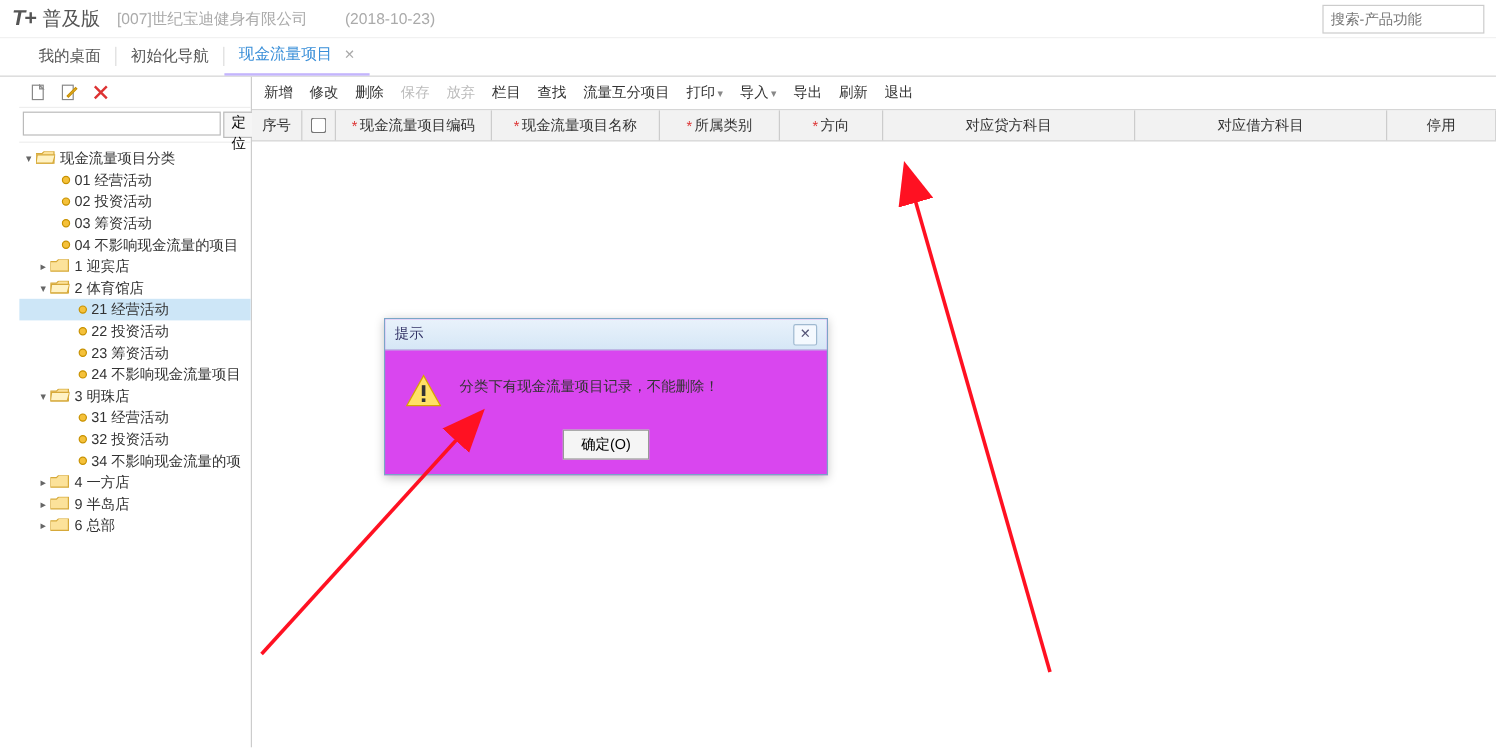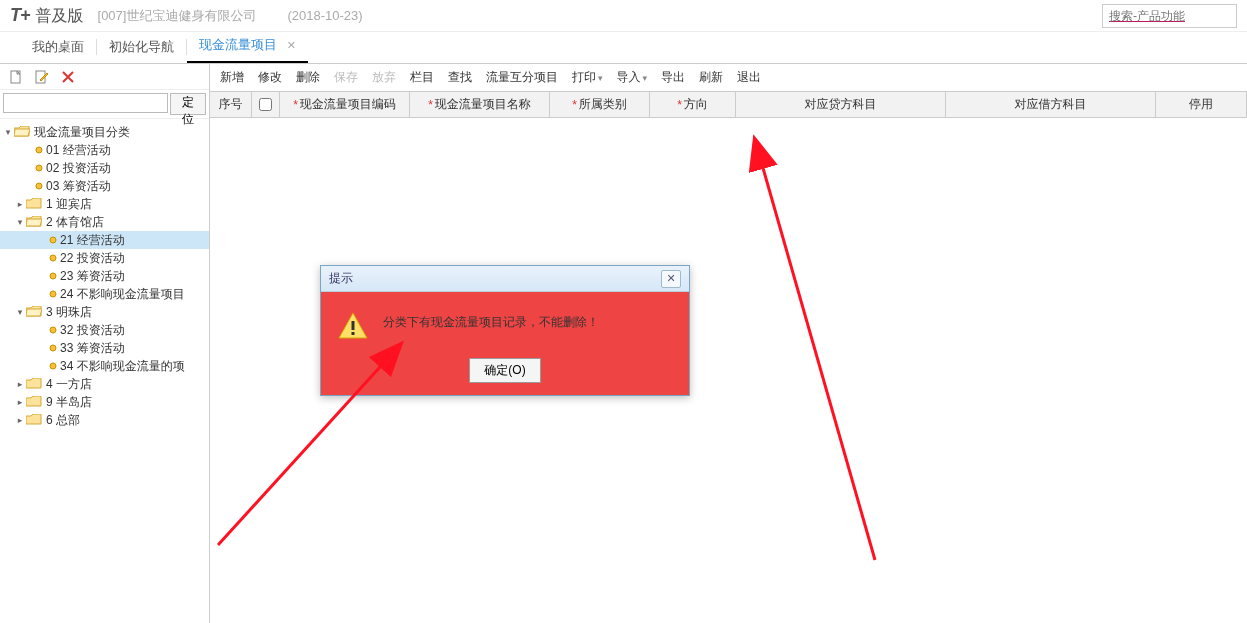--- a/index.html
+++ b/index.html
@@ -54,23 +54,22 @@
     .header-search {
       margin-left: auto;
       width: 135px;
     }
     .header-search input {
       width: 100%;
       height: 24px;
       border: 1px solid #ccc;
       padding: 0 6px;
       font-size: 12px;
-      color: #be185d;
+      color: #1d4ed8;
       outline: none;
-      text-decoration: underline;
     }
     
     .tabs-row {
       height: 32px;
       border-bottom: 1px solid #ccc;
       display: flex;
       align-items: flex-end;
       padding-left: 20px;
       background: #fff;
     }
@@ -82,40 +81,41 @@
       position: relative;
     }
     .tab-sep {
       width:1px;
       height:16px;
       background:#ddd;
       margin-bottom:8px;
     }
     .tab.active {
       color: #3a8fd8;
-      border-bottom: 2px solid #000000;
+      border-bottom: 2px solid #c4b5fd;
     }
     .tab-close {
       margin-left: 6px;
       color: #aaa;
       font-size: 11px;
       cursor: pointer;
     }
     
     .main {
       display: flex;
       height: calc(623px - 64px);
     }
     
     .sidebar {
       width: 210px;
       border-right: 1px solid #ccc;
       display: flex;
       flex-direction: column;
       background: #fff;
+      padding-left: 16px;
     }
     .sidebar-toolbar {
       height: 26px;
       display: flex;
       align-items: center;
       gap: 10px;
       padding: 0 8px;
       border-bottom:1px solid #eee;
     }
     .sb-icon { width:16px; height:16px; display:inline-flex; align-items:center; justify-content:center; cursor:pointer;}
@@ -218,21 +218,21 @@
       flex:1;
       background:#fff;
     }
     
     .dialog {
       position:absolute;
       left:320px;
       top:265px;
       width:370px;
       border:1px solid #7aa5c7;
-      background:#ef4444;
+      background:#d946ef;
       box-shadow:0 2px 8px rgba(0,0,0,0.25);
       z-index:100;
     }
     .dialog-title {
       height:26px;
       background:linear-gradient(#e9f2fb,#d6e7f6);
       border-bottom:1px solid #b7cee1;
       display:flex;
       align-items:center;
       padding:0 8px;
@@ -368,20 +368,29 @@
         </div>
       <div class="tree-node">
           <span class="indent" style="width:34px"></span>
           <span class="bullet">
             <svg width="8" height="8">
               <circle cx="4" cy="4" r="3" fill="#f5c13a" stroke="#c79100"></circle>
             </svg>
           </span>
           <span class="node-label">03 筹资活动</span>
         </div>
+      <div class="tree-node">
+          <span class="indent" style="width:34px"></span>
+          <span class="bullet">
+            <svg width="8" height="8">
+              <circle cx="4" cy="4" r="3" fill="#f5c13a" stroke="#c79100"></circle>
+            </svg>
+          </span>
+          <span class="node-label">04 不影响现金流量的项目</span>
+        </div>
 
       <div class="tree-node">
           <span class="indent" style="width:14px"></span>
           <span class="expander">▸</span>
           <span class="folder-icon">
             <svg width="16" height="12" viewBox="0 0 16 12">
               <path d="M0 2 L5 2 L7 0 L15 0 L15 10 L0 10 Z" fill="#fce29a" stroke="#d6a93a"></path>
             </svg>
           </span>
           <span class="node-label">1 迎宾店</span>
@@ -446,30 +455,30 @@
           </span>
           <span class="node-label">3 明珠店</span>
         </div>
       <div class="tree-node">
           <span class="indent" style="width:48px"></span>
           <span class="bullet">
             <svg width="8" height="8">
               <circle cx="4" cy="4" r="3" fill="#f5c13a" stroke="#c79100"></circle>
             </svg>
           </span>
+          <span class="node-label">31 经营活动</span>
+        </div>
+      <div class="tree-node">
+          <span class="indent" style="width:48px"></span>
+          <span class="bullet">
+            <svg width="8" height="8">
+              <circle cx="4" cy="4" r="3" fill="#f5c13a" stroke="#c79100"></circle>
+            </svg>
+          </span>
           <span class="node-label">32 投资活动</span>
-        </div>
-      <div class="tree-node">
-          <span class="indent" style="width:48px"></span>
-          <span class="bullet">
-            <svg width="8" height="8">
-              <circle cx="4" cy="4" r="3" fill="#f5c13a" stroke="#c79100"></circle>
-            </svg>
-          </span>
-          <span class="node-label">33 筹资活动</span>
         </div>
       <div class="tree-node">
           <span class="indent" style="width:48px"></span>
           <span class="bullet">
             <svg width="8" height="8">
               <circle cx="4" cy="4" r="3" fill="#f5c13a" stroke="#c79100"></circle>
             </svg>
           </span>
           <span class="node-label">34 不影响现金流量的项</span>
         </div>

